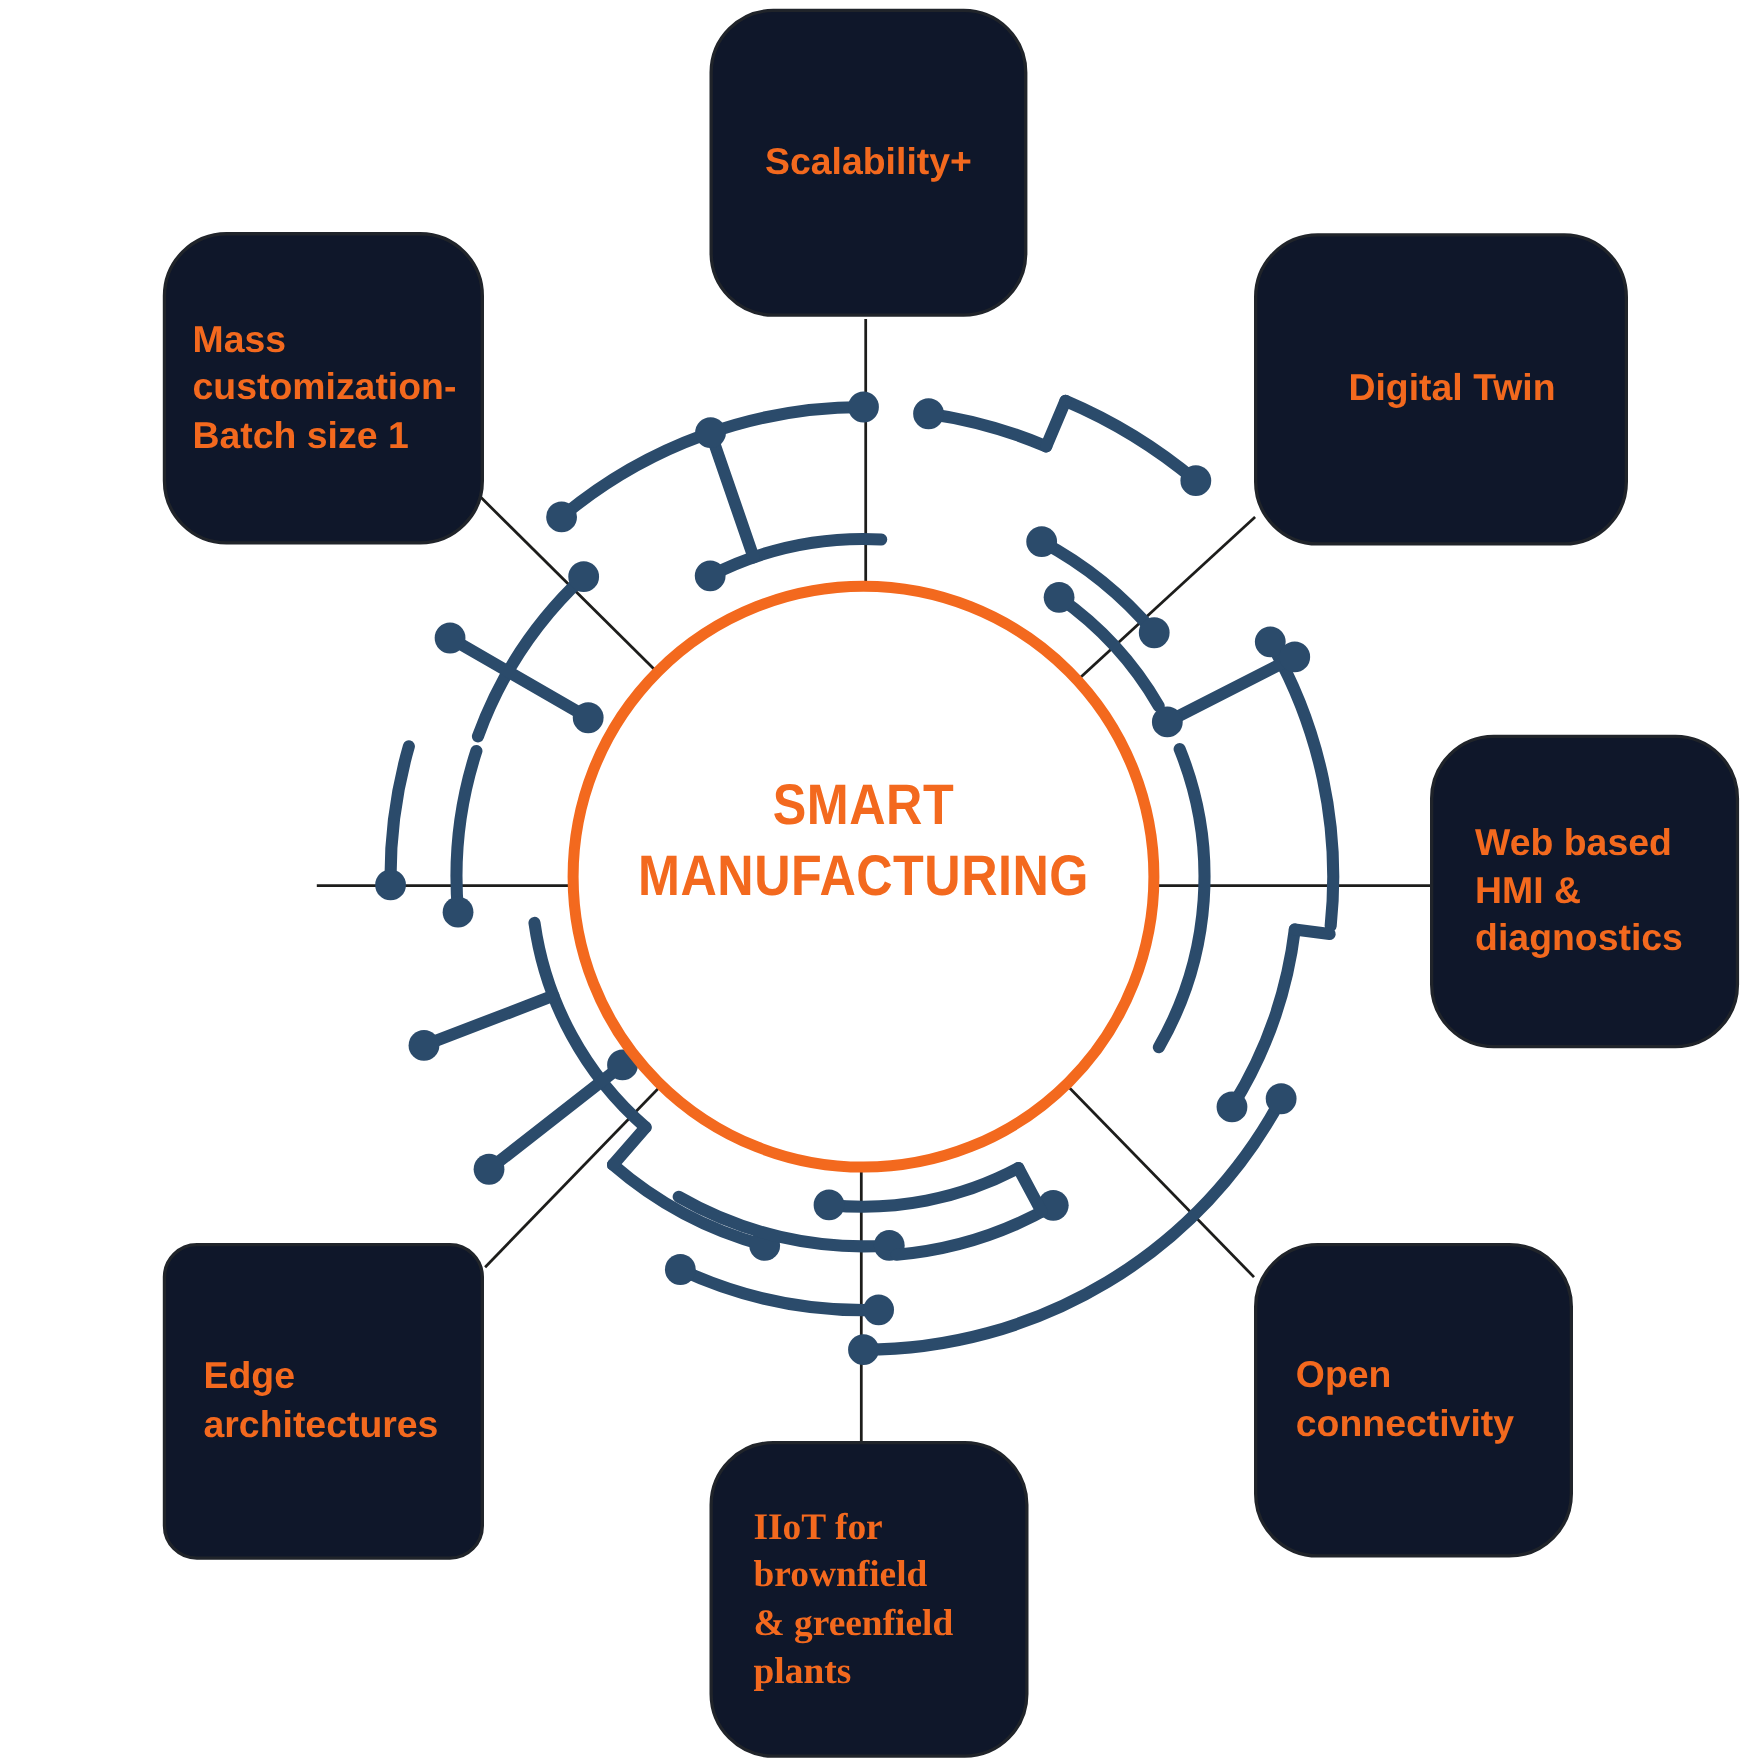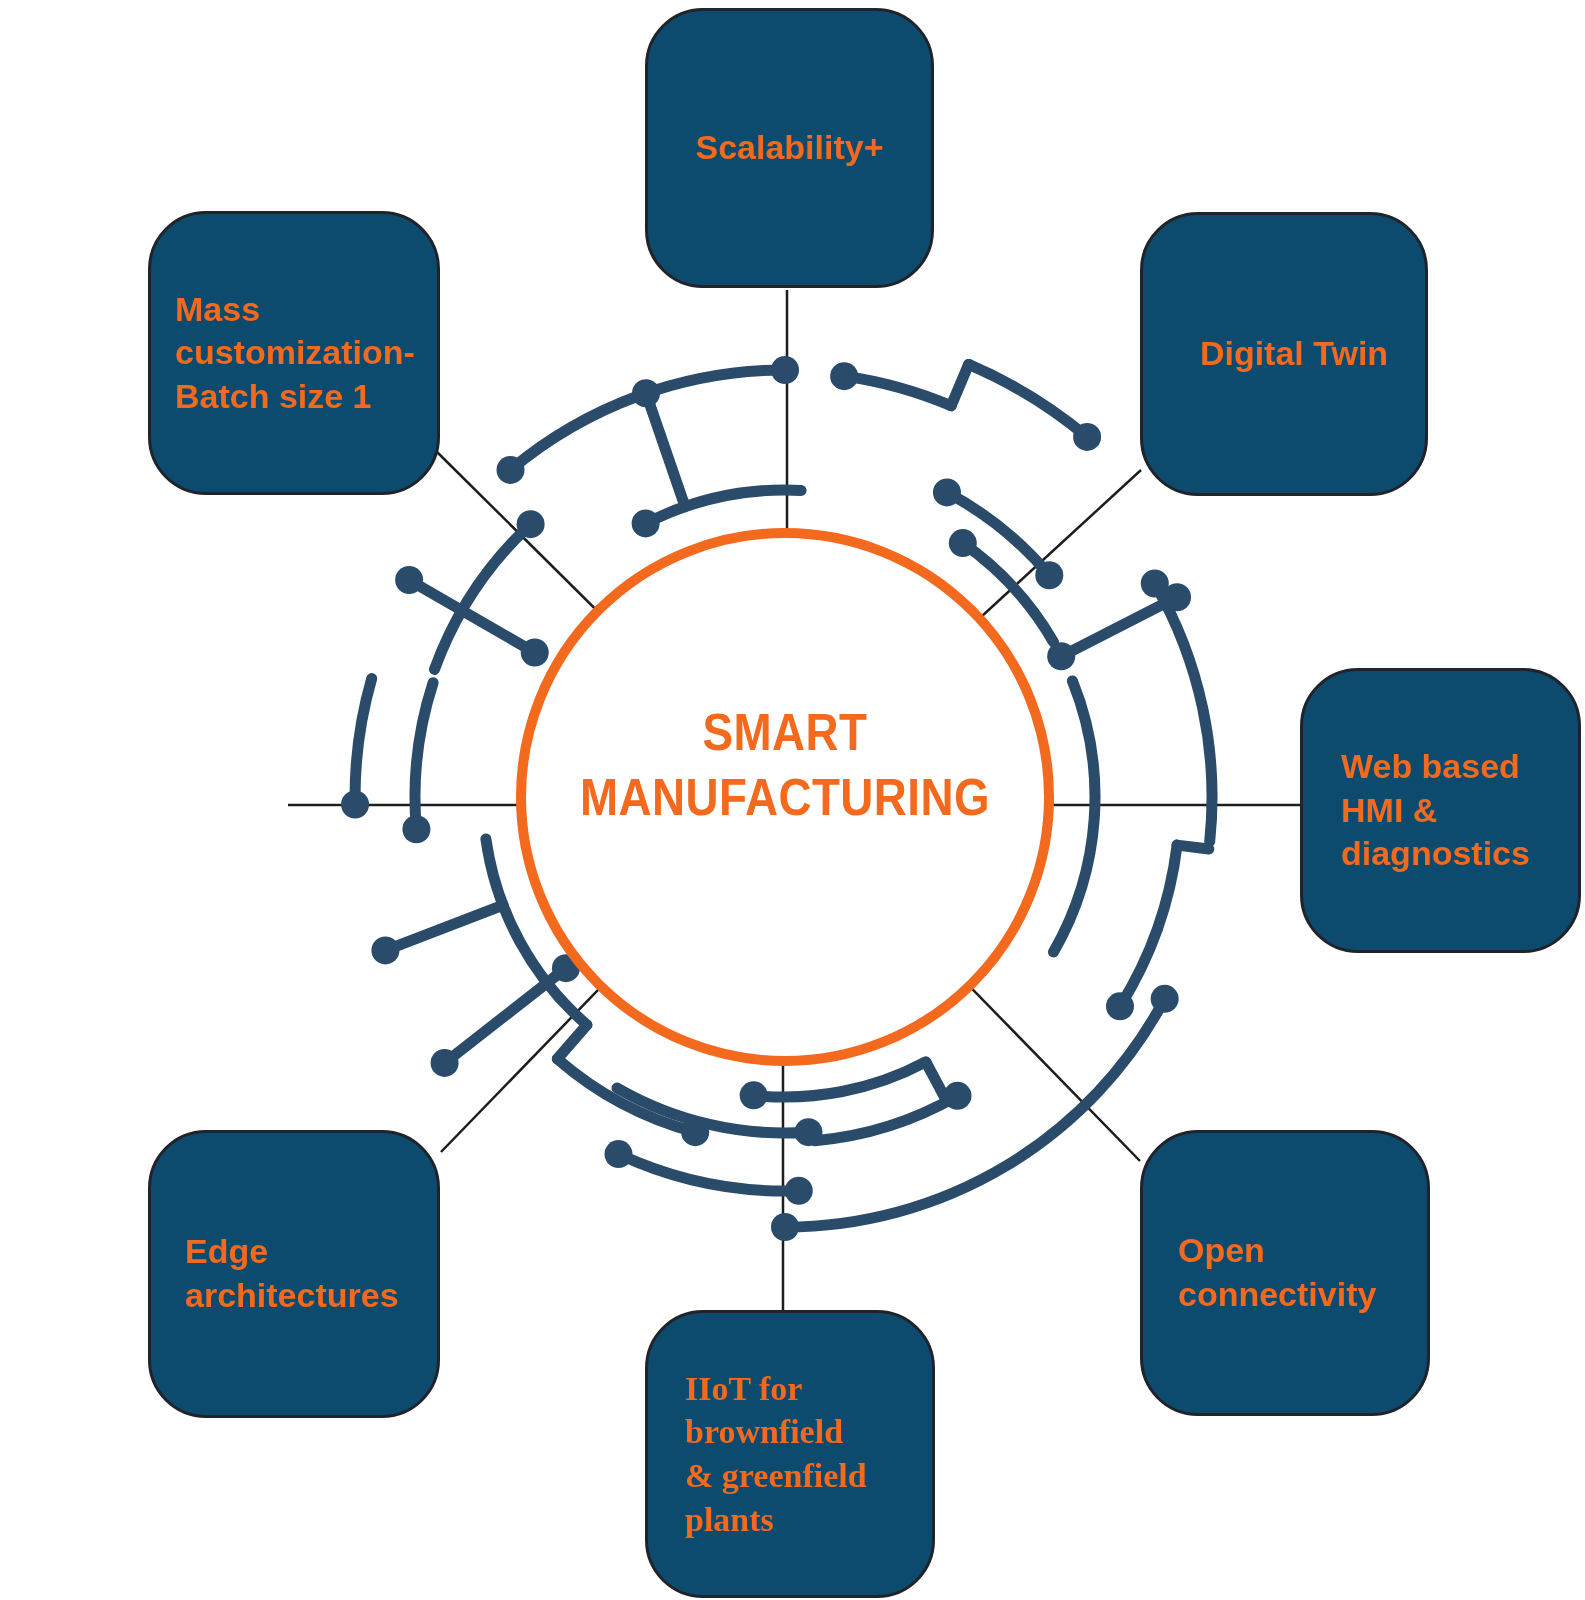--- a/index.html
+++ b/index.html
@@ -2,33 +2,33 @@
 <html><head>
 <meta charset="utf-8">
 <style>
   html,body{margin:0;padding:0;background:#ffffff;}
   #stage{
     position:relative;width:1585px;height:1600px;background:#ffffff;overflow:hidden;
     font-family:"Liberation Sans", sans-serif;
   }
   #diagram-svg{position:absolute;left:0;top:0;}
   .node{
-    position:absolute;box-sizing:border-box;background:#0c4a6e;
+    position:absolute;box-sizing:border-box;background:#0f172a;
     border:3px solid #20242a;border-radius:58px;
     display:flex;align-items:center;
     color:#F3691E;font-weight:bold;font-size:34px;line-height:1.28;
   }
   .node .lbl{white-space:pre-line;display:block;width:100%;}
   .node.center-text{justify-content:center;text-align:center;}
   .b-scal{left:645px;top:8px;width:289px;height:280px;}
   .b-mass{left:148px;top:211px;width:292px;height:284px;padding-left:24px;}
-  .b-digi{left:1140px;top:212px;width:288px;height:284px;padding-left:20px;}
+  .b-digi{left:1140px;top:212px;width:340px;height:284px;padding-left:20px;}
   .b-pred{left:2px;top:668px;width:288px;height:282px;padding-left:28px;}
   .b-web{left:1300px;top:668px;width:281px;height:285px;padding-left:38px;}
-  .b-edge{left:148px;top:1130px;width:292px;height:288px;padding-left:34px;}
+  .b-edge{left:148px;top:1130px;width:292px;height:288px;padding-left:34px;border-radius:31px;}
   .b-open{left:1140px;top:1130px;width:290px;height:286px;padding-left:35px;}
   .b-iiot{left:645px;top:1310px;width:290px;height:288px;padding-left:37px;font-family:Liberation Serif, serif;}
   #hub-title{
     position:absolute;left:545px;top:700px;width:480px;
     text-align:center;color:#F3691E;font-weight:bold;
     font-size:52px;line-height:65px;letter-spacing:.5px;
     transform:scaleX(.88);transform-origin:50% 50%;
   }
   #hub-title span{display:block;}
 </style>

